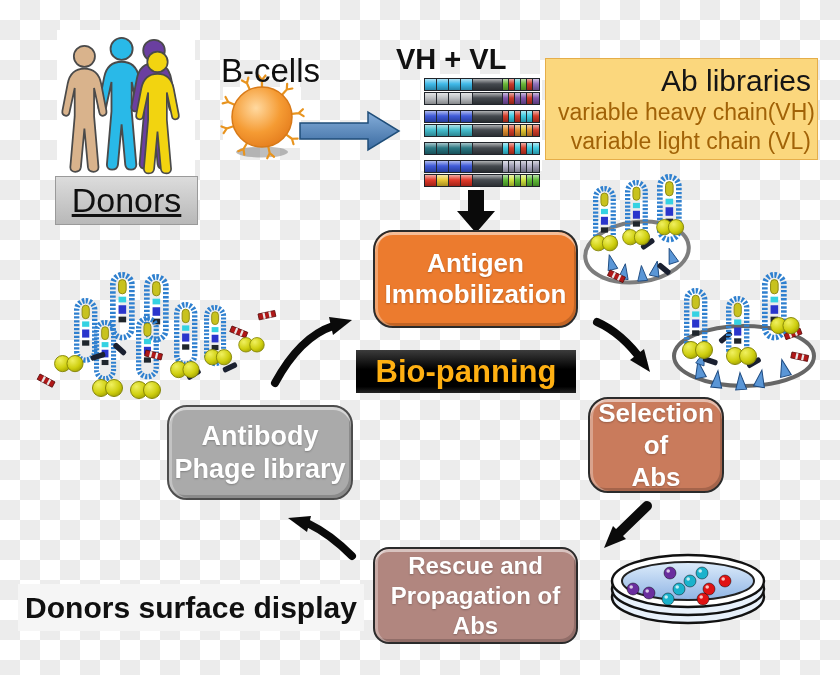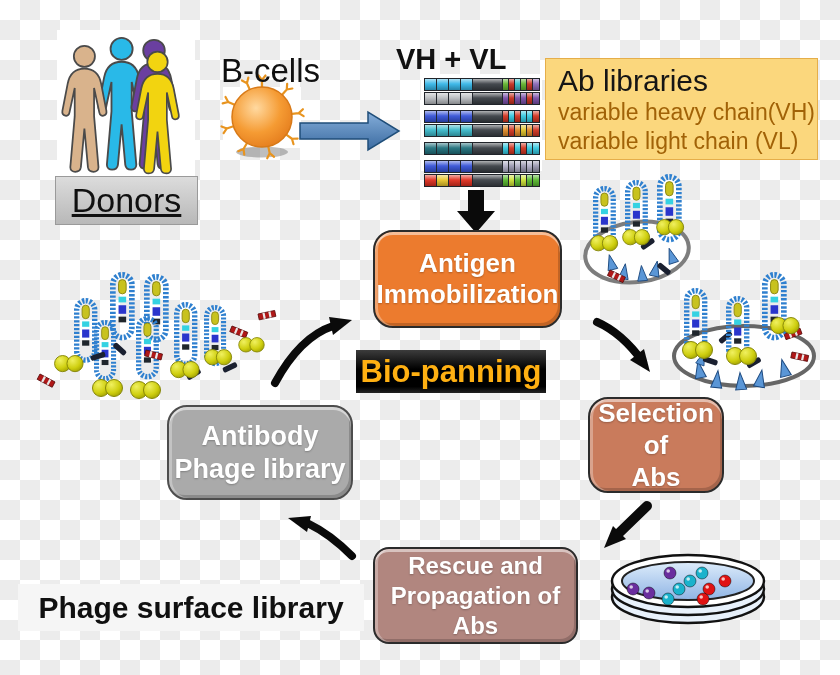--- a/index.html
+++ b/index.html
@@ -3,21 +3,21 @@
 <meta charset="utf-8">
 <style>
   html,body{margin:0;padding:0;}
   .canvas{
     position:relative; width:840px; height:675px; overflow:hidden;
     font-family:"Liberation Sans", sans-serif;
     background-color:#ffffff;
     background-image:conic-gradient(#ececec 0 25%, #ffffff 0 50%, #ececec 0 75%, #ffffff 0);
     background-size:40px 40px;
   }
-  .abs{position:absolute;}
+  .abs{position:absolute;text-align:right;}
   .art{position:absolute; left:0; top:0; pointer-events:none;}
 
   
   .plain-label{color:#111; white-space:nowrap;}
   .donors-label{
     left:55px; top:176px; width:141px; height:47px;
     background:linear-gradient(#dcdcdc,#b8b8b8);
     border:1px solid #9a9a9a;
     display:flex; align-items:center; justify-content:center;
     font-size:34px; color:#101010;text-decoration:underline;
@@ -46,27 +46,27 @@
 
   
   .flow-box{
     box-sizing:border-box; color:#ffffff; font-weight:bold; text-align:center;
     border:2.5px solid #2b2b2b; border-radius:20px;
     display:flex; flex-direction:column; justify-content:center;
     box-shadow:inset 0 3px 0 rgba(255,255,255,.5), inset 3px 0 0 rgba(255,255,255,.3),
                inset -2px -3px 0 rgba(0,0,0,.18);
     text-shadow:0 1px 2px rgba(0,0,0,.25);
   }
-  .antigen-box{left:373px; top:230px; width:189px; height:98px; font-size:26px; line-height:31px;}
+  .antigen-box{left:373px; top:230px; width:205px; height:98px; font-size:26px; line-height:31px;}
   .antibody-box{left:167px; top:405px; width:186px; height:95px; font-size:27px; line-height:33px; border-color:#4d4d4d;}
   .selection-box{left:588px; top:397px; width:136px; height:96px; font-size:26px; line-height:32px;}
   .rescue-box{left:373px; top:547px; width:205px; height:97px; font-size:24px; line-height:30px; border-radius:16px;}
 
   .biopanning-box{
-    left:356px; top:350px; width:190px; height:43px;
+    left:356px; top:350px; width:220px; height:43px;
     background:linear-gradient(#3c3c3c,#000 45%,#000 85%,#222);
     display:flex; align-items:center; justify-content:center;
     font-size:31px; font-weight:bold; color:#ffb012;
   }
 
   .process-note{
     left:377px; top:421px; width:185px;
     font-size:24px; font-weight:bold; line-height:36px; color:#101010;
   }
 
@@ -403,16 +403,16 @@
     <span>Abs</span>
   </div>
 
   <div class="abs flow-box rescue-box" style="background-color: rgb(177, 134, 127);">
     <span>Rescue and</span>
     <span>Propagation  of</span>
     <span>Abs</span>
   </div>
 
   <div class="abs footer-label">
-    <span>Phage surface library</span>
+    <span>Donors surface display</span>
   </div>
 
 </div>
 
 </body></html>

